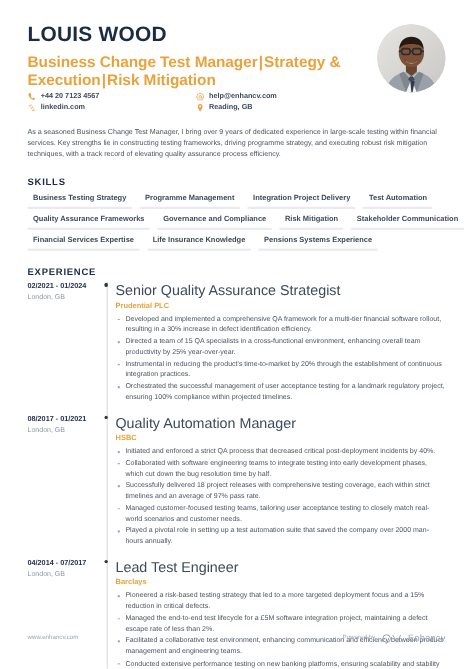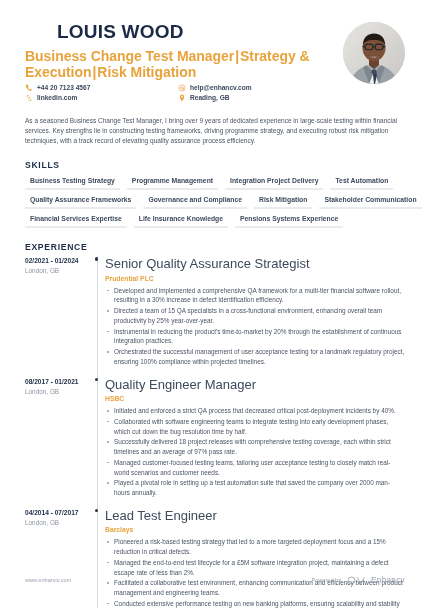--- a/index.html
+++ b/index.html
@@ -15,21 +15,21 @@
     background: #fff;
     padding: 20px 25px 0 25px;
     overflow: hidden;
   }
 
   
   .header { display: flex; align-items: flex-start; justify-content: space-between; }
   .header-left { padding-top: 2px; }
   .name {
     font-size: 19px; font-weight: bold; color: #1c2b45;
-    letter-spacing: 0.2px; line-height: 1.1; margin-left: 32px;
+    letter-spacing: 0.2px; line-height: 1.1;
   }
   .headline {
     font-size: 14px; font-weight: bold; color: #e8a33d;
     margin-top: 5px; letter-spacing: -0.05px;
   }
   .headline .sep { color: #e8a33d; font-weight: bold; padding: 0 1px; }
 
   .contacts { display: flex; margin-top: 4px; }
   .contact-col { display: flex; flex-direction: column; gap: 2px; }
   .contact-col.col1 { width: 153px; }
@@ -261,21 +261,21 @@
       <div class="entry">
         <div class="entry-left">
           <div class="entry-date">08/2017 - 01/2021</div>
           <div class="entry-loc">London, GB</div>
         </div>
         <div class="entry-rail">
           <div class="rail-line"></div>
           <div class="rail-dot"></div>
         </div>
         <div class="entry-right">
-          <div class="entry-role">Quality Engineer Manager</div>
+          <div class="entry-role">Quality Automation Manager</div>
           <div class="entry-company">HSBC</div>
           <ul class="bullets">
             <li>Initiated and enforced a strict QA process that decreased critical post-deployment incidents by 40%.</li>
             <li>Collaborated with software engineering teams to integrate testing into early development phases, which cut down the bug resolution time by half.</li>
             <li>Successfully delivered 18 project releases with comprehensive testing coverage, each within strict timelines and an average of 97% pass rate.</li>
             <li>Managed customer-focused testing teams, tailoring user acceptance testing to closely match real-world scenarios and customer needs.</li>
             <li>Played a pivotal role in setting up a test automation suite that saved the company over 2000 man-hours annually.</li>
           </ul>
         </div>
       </div>

